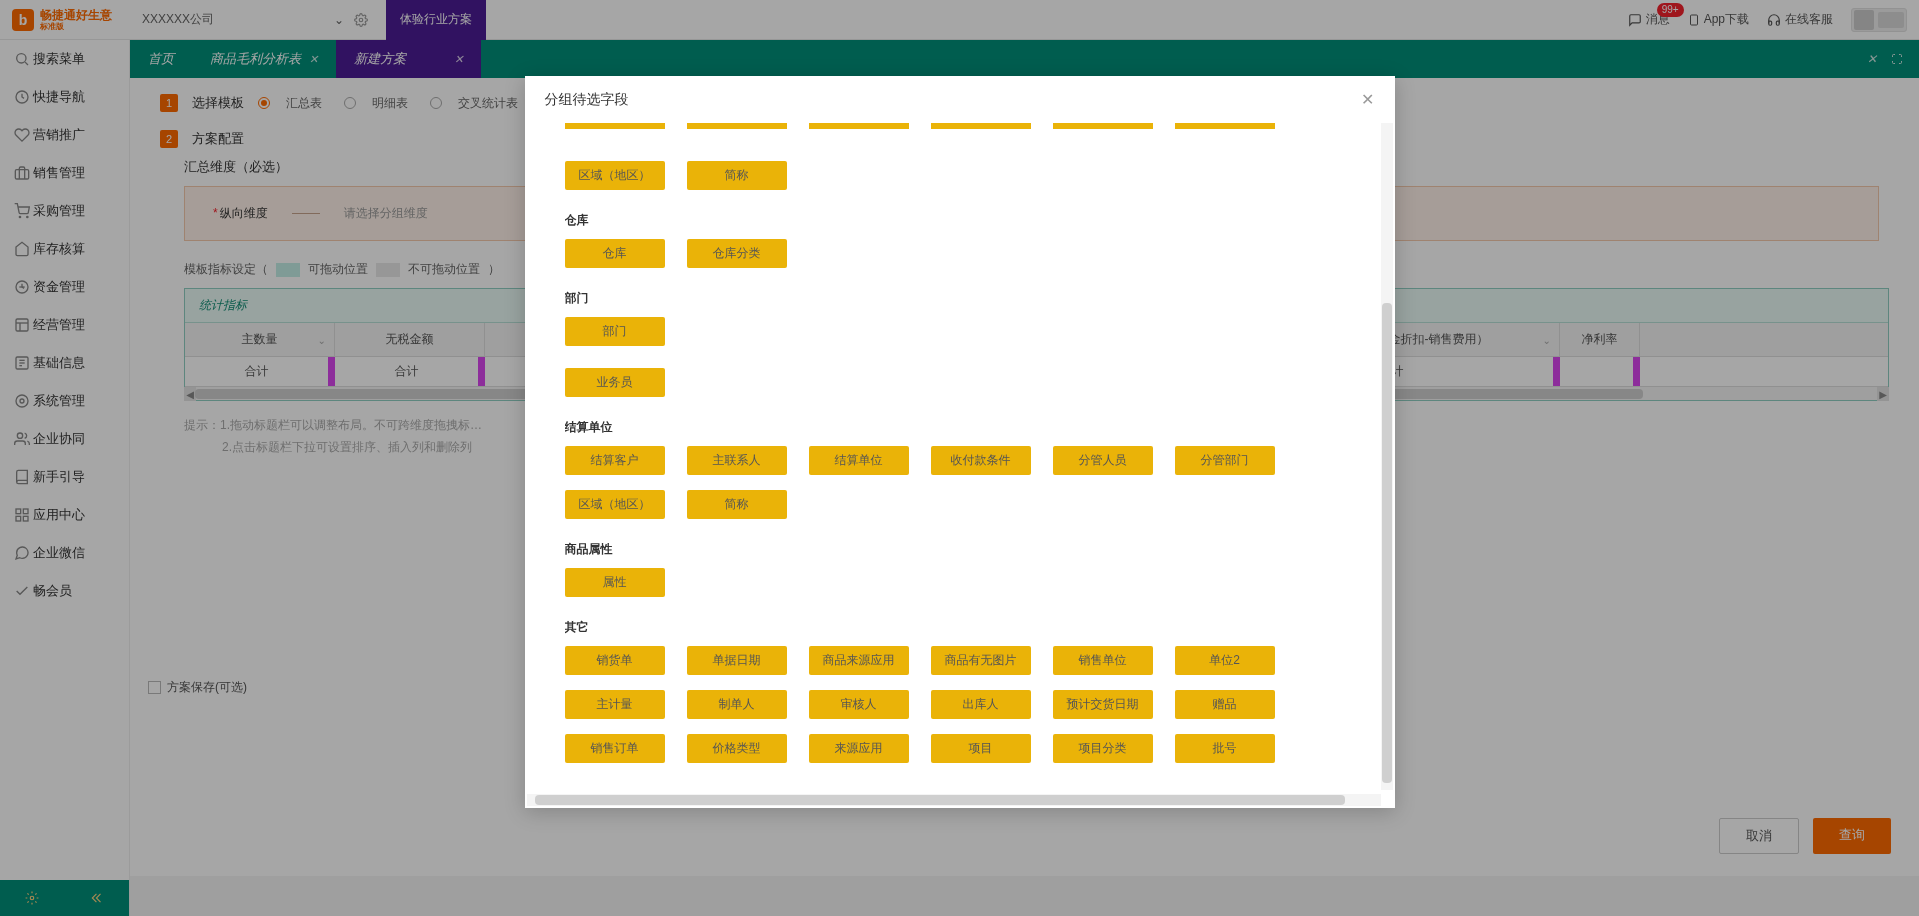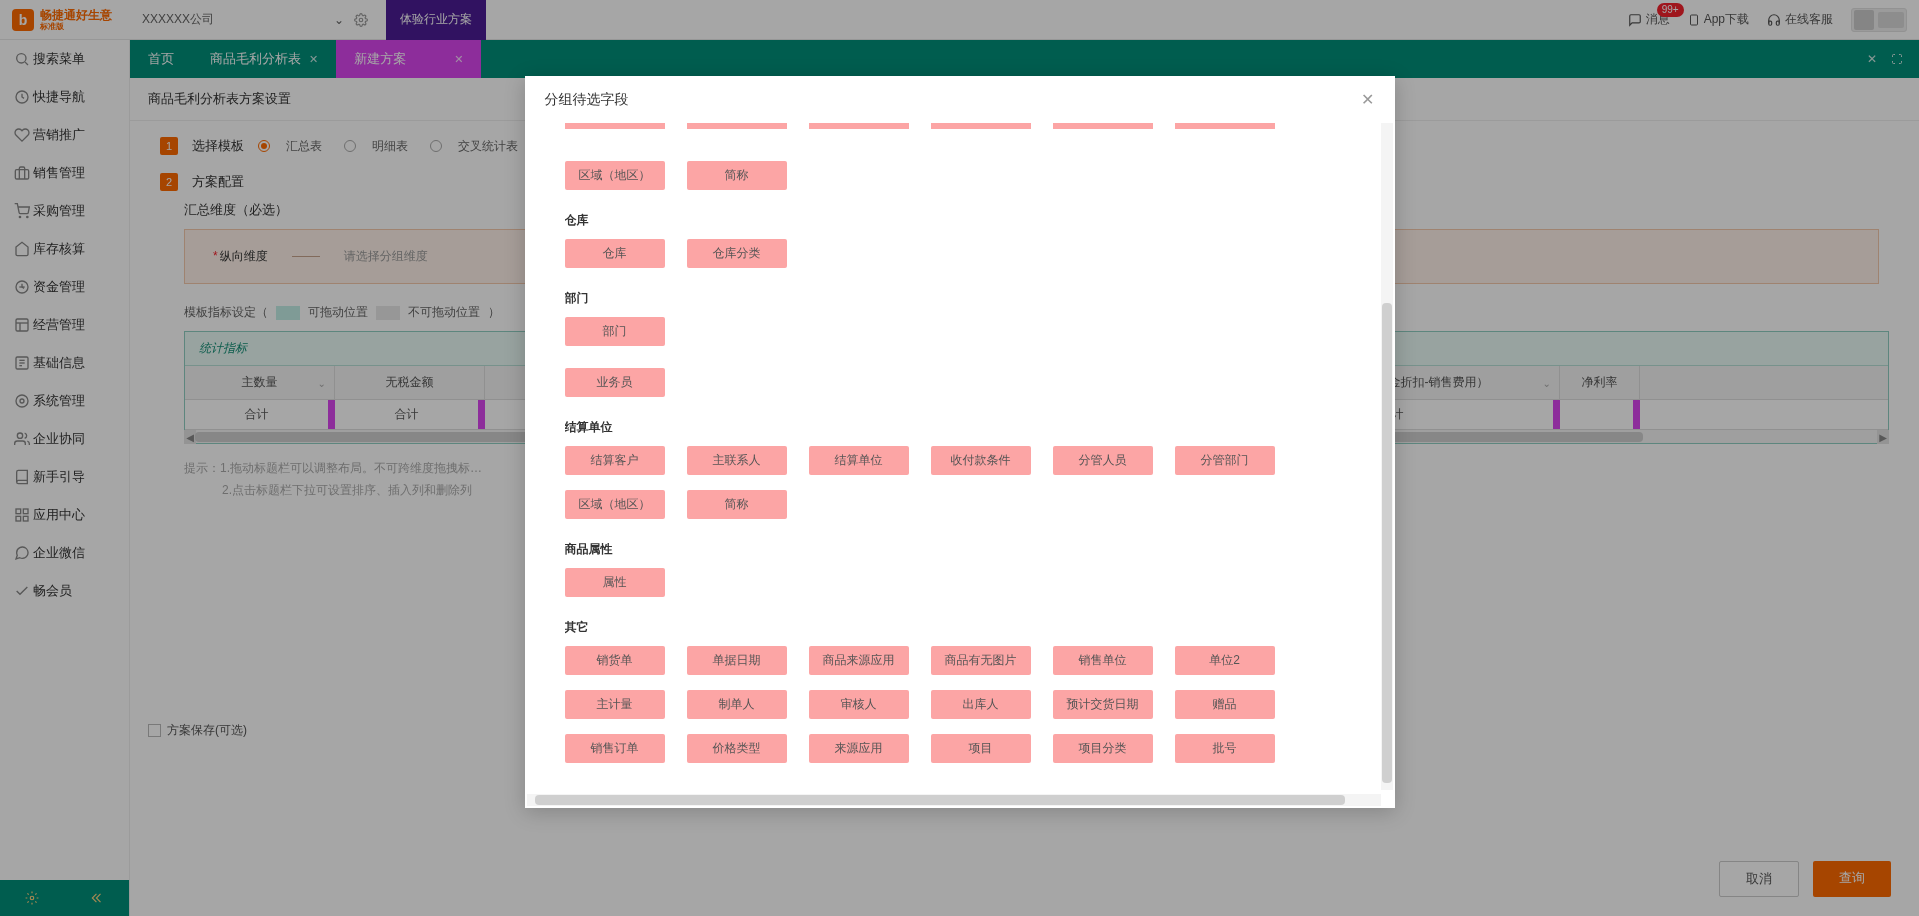--- a/index.html
+++ b/index.html
@@ -22,23 +22,23 @@
 .avatar-bar .avatar-small { width: 20px; height: 20px; background: #ccc; border-radius: 2px; }
 .avatar-bar .avatar-rect { flex: 1; height: 16px; background: #d9d9d9; border-radius: 2px; }
 
 
 .sidebar { position: absolute; left: 0; top: 40px; bottom: 0; width: 130px; background: #fff; border-right: 1px solid #eee; display: flex; flex-direction: column; }
 .sidebar-item { display: flex; align-items: center; gap: 3px; padding: 10px 14px; color: #333; font-size: 13px; }
 .sidebar-item .icon { width: 16px; height: 16px; color: #888; }
 .sidebar-footer { margin-top: auto; height: 36px; background: #008f7a; display: flex; align-items: center; justify-content: space-around; color: #ffd27f; }
 
 
-.tabs-bar { position: absolute; left: 130px; right: 0; top: 40px; height: 38px; background: #008f7a; display: flex; align-items: stretch; }
+.tabs-bar { position: absolute; left: 130px; right: 0; top: 40px; height: 38px; background: #008f7a; display: flex; align-items: stretch; font-style: italic; }
 .tab { display: flex; align-items: center; padding: 0 18px; color: #fff; font-size: 13px; gap: 8px; }
-.tab.active { background: #d946ef; gap: 48px; }
+.tab.active { background: #4c1d95; gap: 48px; }
 .tab .close { font-size: 11px; opacity: .8; }
 .tabs-right { margin-left: auto; display: flex; align-items: center; gap: 14px; padding-right: 16px; color: #cfe9e4; }
 
 
 .main { position: absolute; left: 130px; right: 0; top: 78px; bottom: 0; background: #f5f5f5; padding: 0; overflow: hidden; }
 .page-title { padding: 12px 18px; background: #fff; font-size: 13px; color: #333; border-bottom: 1px solid #eee; }
 .content { background: #fff; margin: 0; padding: 16px 30px 30px; height: calc(100% - 40px); position: relative; }
 
 .step-line { display: flex; align-items: center; gap: 14px; margin-bottom: 18px; }
 .step-num { width: 18px; height: 18px; background: #ff6a00; color: #fff; display: flex; align-items: center; justify-content: center; font-size: 11px; border-radius: 2px; }
@@ -93,21 +93,21 @@
 .modal { position: absolute; left: 50%; top: 76px; transform: translateX(-50%); width: 870px; background: #fff; z-index: 101; box-shadow: 0 4px 20px rgba(0,0,0,.2); }
 .modal-header { padding: 14px 20px; font-size: 14px; color: #333; display: flex; align-items: center; justify-content: space-between; }
 .modal-close { color: #999; font-size: 16px; }
 .modal-body { height: 685px; overflow: hidden; padding: 0 0 8px 40px; position: relative; }
 .modal-body .inner { height: 100%; overflow-y: auto; padding-right: 28px; position: relative; }
 .partial-row { display: flex; gap: 22px; margin-bottom: 18px; position: relative; top: -14px; overflow: hidden; height: 20px; }
 .partial-row .chip { margin-top: -6px; }
 .section { margin-bottom: 22px; }
 .section-title { font-size: 12px; color: #333; margin-bottom: 10px; font-weight: 600; }
 .chips { display: flex; flex-wrap: wrap; gap: 15px 22px; }
-.chip { min-width: 100px; padding: 6px 14px; text-align: center; background: #fca5a5; color: #555; font-size: 12px; border-radius: 2px; }
+.chip { min-width: 100px; padding: 6px 14px; text-align: center; background: #eab308; color: #555; font-size: 12px; border-radius: 2px; }
 
 
 .modal-vscroll { position: absolute; right: 2px; top: 0; bottom: 18px; width: 12px; background: #f4f4f4; }
 .modal-vscroll .thumb { position: absolute; left: 1px; right: 1px; top: 180px; height: 480px; background: #cfcfcf; border-radius: 4px; }
 .modal-hscroll { position: absolute; left: 2px; right: 14px; bottom: 2px; height: 12px; background: #f4f4f4; }
 .modal-hscroll .thumb { position: absolute; top: 1px; bottom: 1px; left: 8px; width: 810px; background: #cfcfcf; border-radius: 4px; }
 svg { display: block; }
 </style>
 </head>
 <body>
@@ -343,21 +343,20 @@
     <span>✕</span>
     <span>
       <svg width="12" height="12" viewBox="0 0 24 24" fill="none" stroke="#cfe9e4" stroke-width="2">
           <path d="M8 3H5a2 2 0 0 0-2 2v3m18 0V5a2 2 0 0 0-2-2h-3m0 18h3a2 2 0 0 0 2-2v-3M3 16v3a2 2 0 0 0 2 2h3"></path>
         </svg>
     </span>
   </div>
 </div>
 
 <div class="main">
-  <div class="page-title">商品毛利分析表方案设置</div>
   <div class="content">
 
     <div class="step-line">
       <div class="step-num">1</div>
       <div class="step-label">选择模板</div>
       <div class="radio-group" id="radios">
           <div class="radio checked">
             <span class="circle"></span>
             <span>汇总表</span>
           </div>

